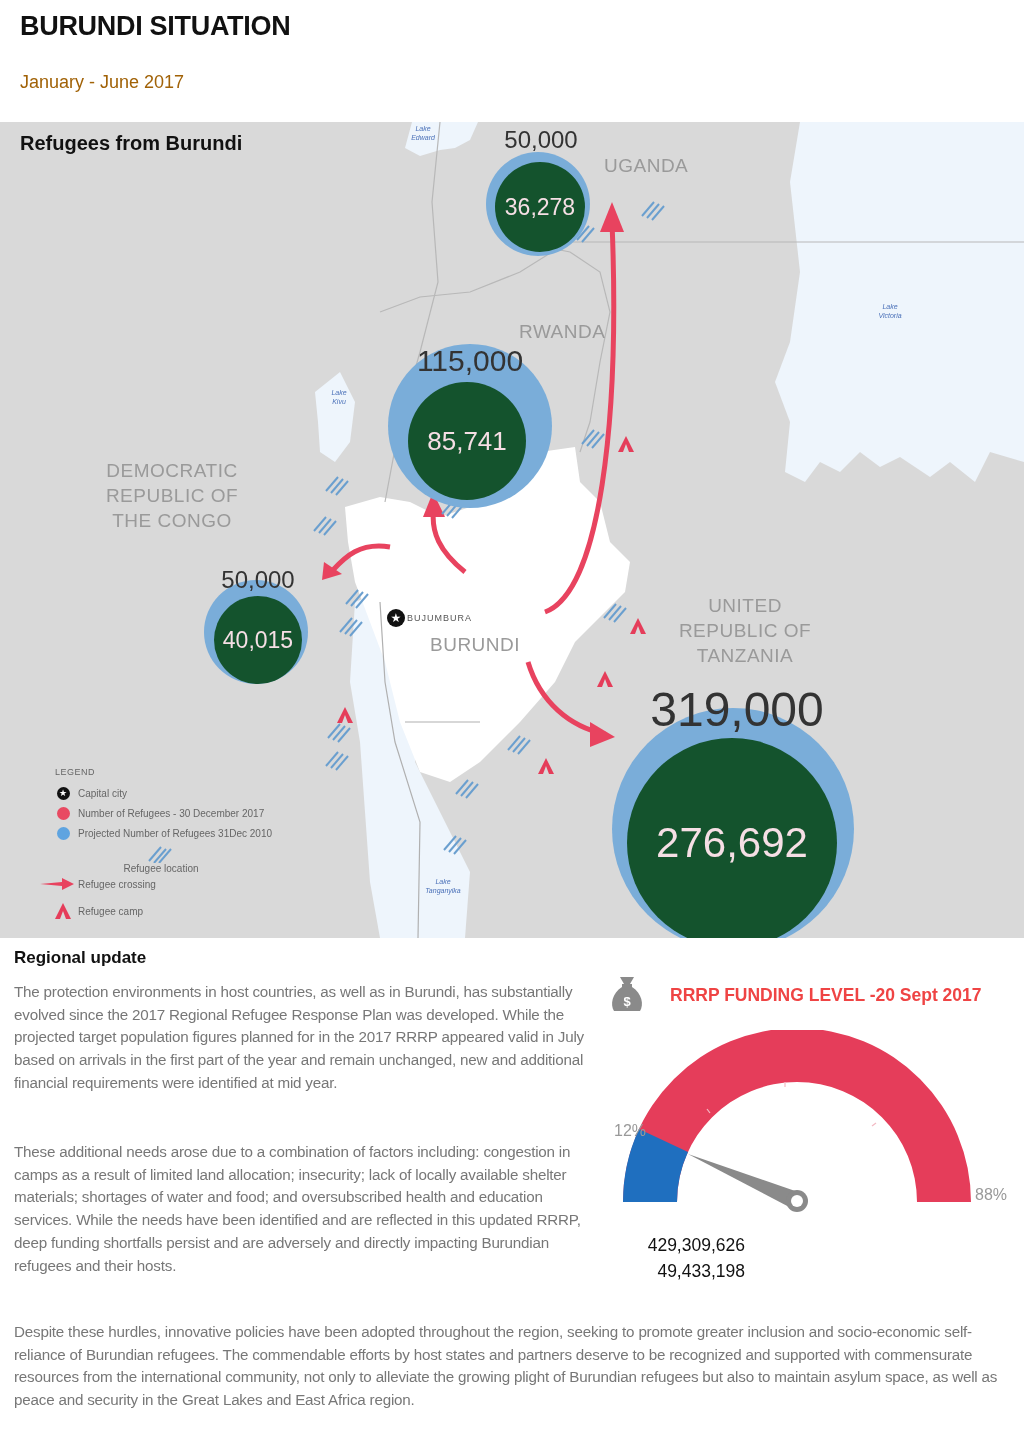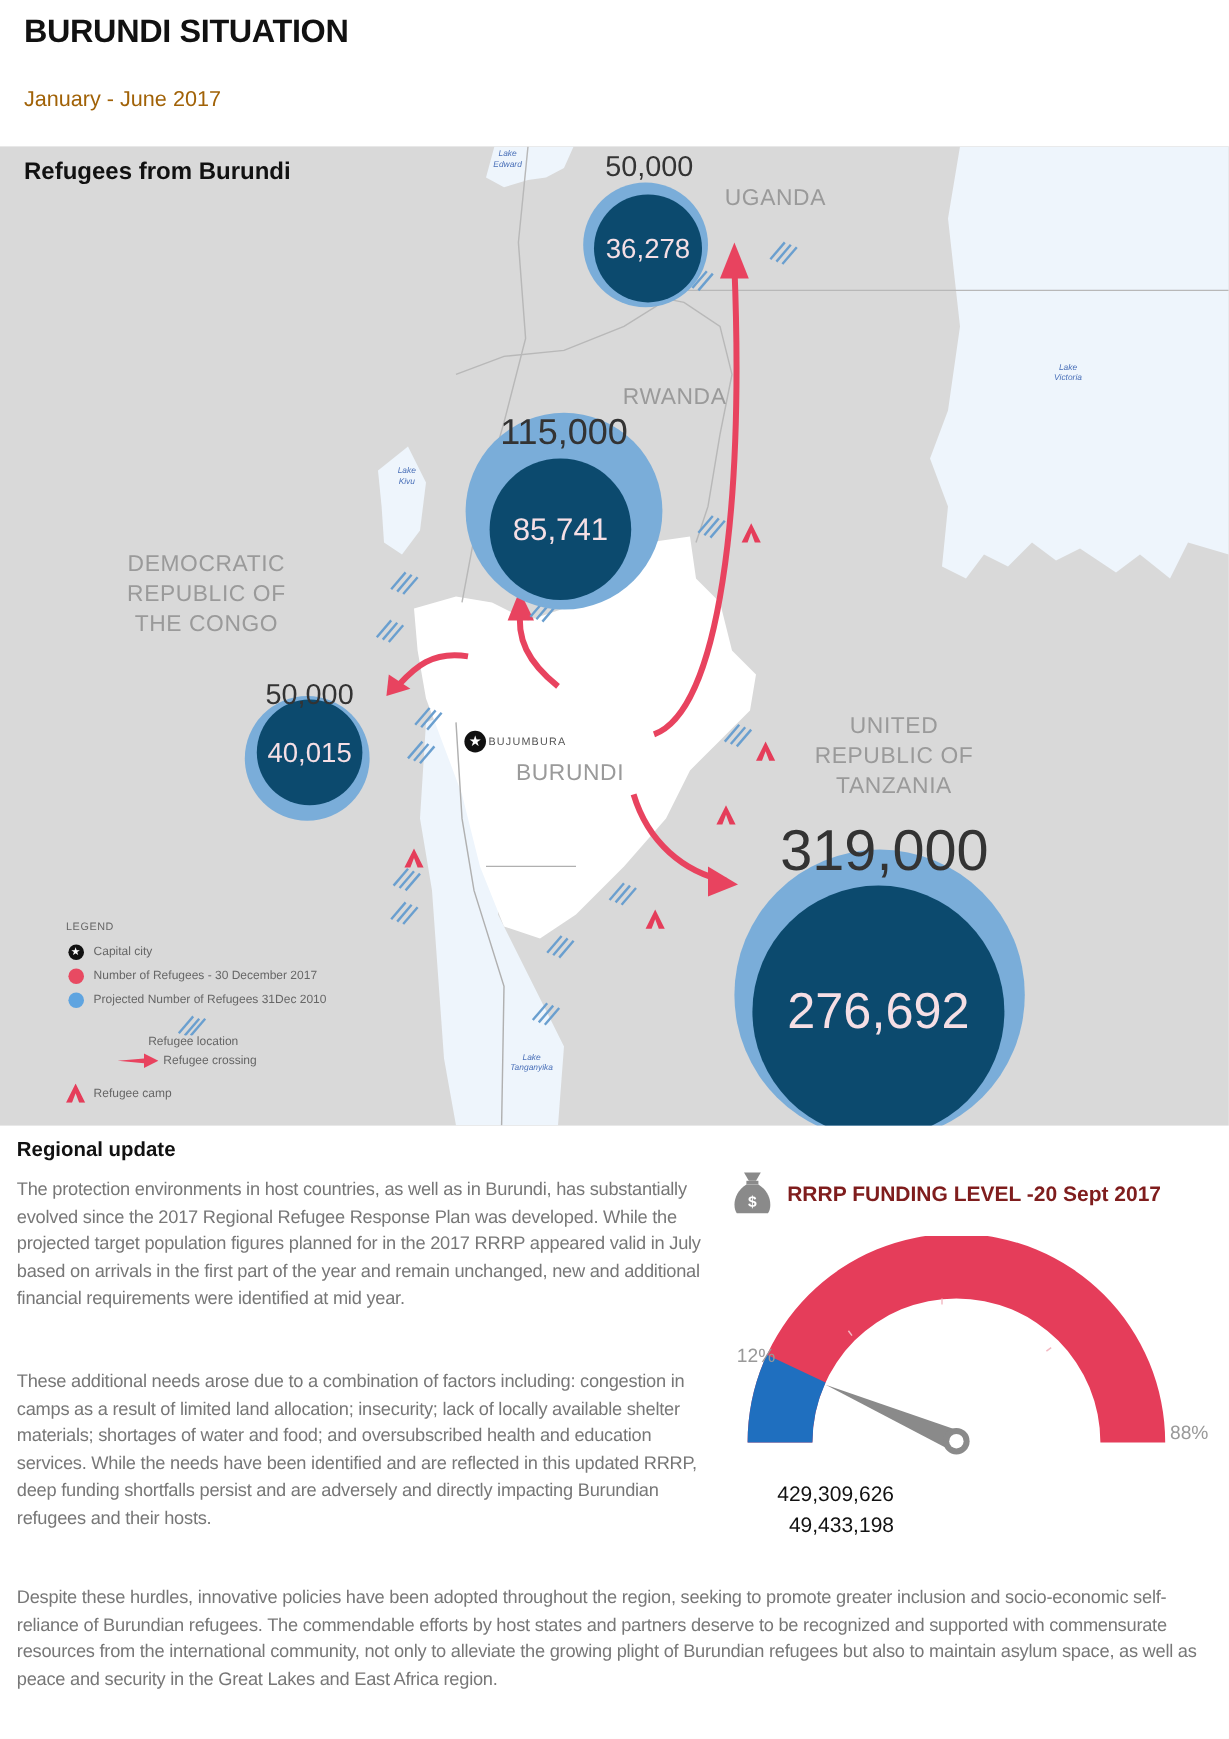--- a/index.html
+++ b/index.html
@@ -9,34 +9,34 @@
   .title2 { font-size:26px; color:#111; line-height:40px; margin-top:2px; letter-spacing:-0.3px; }
   .title2 b { font-weight:bold; }
   .subtitle-date { font-size:18px; color:#a16207; margin-top:28px; }
   .map { position:absolute; left:0; top:122px; width:1024px; height:816px; background:#d9d9d9; overflow:hidden; }
   .map svg.base { position:absolute; left:0; top:0; }
   .map-title { position:absolute; left:20px; top:10px; font-size:20px; font-weight:bold; color:#111; }
   .country { position:absolute; color:#9a9a9a; font-size:19px; text-align:center; line-height:25px; letter-spacing:0.5px; }
   .lake { position:absolute; color:#4a70b8; font-size:7px; font-style:italic; text-align:center; line-height:9px; }
   .bubble { position:absolute; }
   .bubble .outer { position:absolute; border-radius:50%; background:#7aadd9; }
-  .bubble .inner { position:absolute; border-radius:50%; background:#0c4a6e; color:#f6dfe5; display:flex; align-items:center; justify-content:center; font-weight:300; }
+  .bubble .inner { position:absolute; border-radius:50%; background:#14532d; color:#f6dfe5; display:flex; align-items:center; justify-content:center; font-weight:300; }
   .bubble .proj { position:absolute; color:#333; text-align:center; font-weight:300; }
   .capital { position:absolute; left:387px; top:487px; display:flex; align-items:center; }
   .capital .star { width:18px; height:18px; border-radius:50%; background:#111; color:#fff; font-size:12px; line-height:18px; text-align:center; }
   .capital .lbl { font-size:9px; color:#555; margin-left:2px; letter-spacing:1px; }
   .legend { position:absolute; left:50px; top:645px; }
   .legend .head { font-size:9px; color:#666; margin-left:5px; margin-bottom:6px; letter-spacing:0.5px; }
   .legend .row { display:flex; align-items:center; height:20px; font-size:10px; color:#666; }
   .legend .row .ic { width:26px; display:flex; justify-content:center; align-items:center; margin-right:2px; }
   .dot { width:13px; height:13px; border-radius:50%; }
   .section-head { position:absolute; left:14px; top:948px; font-size:17px; font-weight:bold; color:#111; }
   .para { position:absolute; left:14px; font-size:15.2px; color:#777; line-height:22.7px; letter-spacing:-0.2px; }
   .funding-head { position:absolute; left:610px; top:975px; display:flex; align-items:center; }
-  .funding-head .title { font-size:17.5px; font-weight:bold; color:#7f1d1d; margin-left:12px; }
+  .funding-head .title { font-size:17.5px; font-weight:bold; color:#ef4444; margin-left:26px; }
   .gauge { position:absolute; left:600px; top:1030px; }
   .gauge-lbl { position:absolute; font-size:16px; color:#999; }
   .totals { position:absolute; left:625px; top:1232px; font-size:17.5px; color:#111; }
   .totals .row { display:flex; line-height:26px; }
   .totals .k { width:240px; }
   .totals .v { width:120px; text-align:right; }
 </style>
 </head>
 <body>
 
@@ -201,21 +201,21 @@
   </div>
 
   <div class="bubble" style="left:388px; top:222px;">
     <div class="outer" style="left:0; top:0; width:164px; height:164px;"></div>
     <div class="inner" style="left:20px; top:38px; width:118px; height:118px; font-size:26px;">85,741</div>
     <div class="proj" style="left:10px; top:0px; width:144px; font-size:30px;">115,000</div>
   </div>
 
   <div class="bubble" style="left:204px; top:458px;">
     <div class="outer" style="left:0; top:0; width:104px; height:104px;"></div>
-    <div class="inner" style="left:10px; top:3px; width:88px; height:88px; font-size:23px;">40,015</div>
+    <div class="inner" style="left:10px; top:16px; width:88px; height:88px; font-size:23px;">40,015</div>
     <div class="proj" style="left:0; top:-14px; width:108px; font-size:24px;">50,000</div>
   </div>
 
   <div class="bubble" style="left:612px; top:586px;">
     <div class="outer" style="left:0; top:0; width:242px; height:242px;"></div>
     <div class="inner" style="left:15px; top:30px; width:210px; height:210px; font-size:42px;">276,692</div>
     <div class="proj" style="left:0; top:-26px; width:250px; font-size:48px;">319,000</div>
   </div>
 
   <div class="legend">
@@ -243,21 +243,21 @@
           <svg width="24" height="20">
             <g stroke="#6a9fcf" stroke-width="2">
               <line x1="1" y1="18" x2="13" y2="4"></line>
               <line x1="6" y1="20" x2="18" y2="6"></line>
               <line x1="11" y1="20" x2="23" y2="6"></line>
             </g>
           </svg>
         </div>
       <span>Refugee location</span>
     </div>
-    <div class="row" style="height:26px;justify-content:center;">
+    <div class="row" style="height:26px;">
       <div class="ic">
           <svg width="34" height="14" style="margin-left:-12px;">
             <path d="M0 7 L22 5 L22 1 L34 7 L22 13 L22 9 Z" fill="#e8435f"></path>
           </svg>
         </div>
       <span>Refugee crossing</span>
     </div>
     <div class="row" style="height:28px;">
       <div class="ic">
           <svg width="18" height="16">

